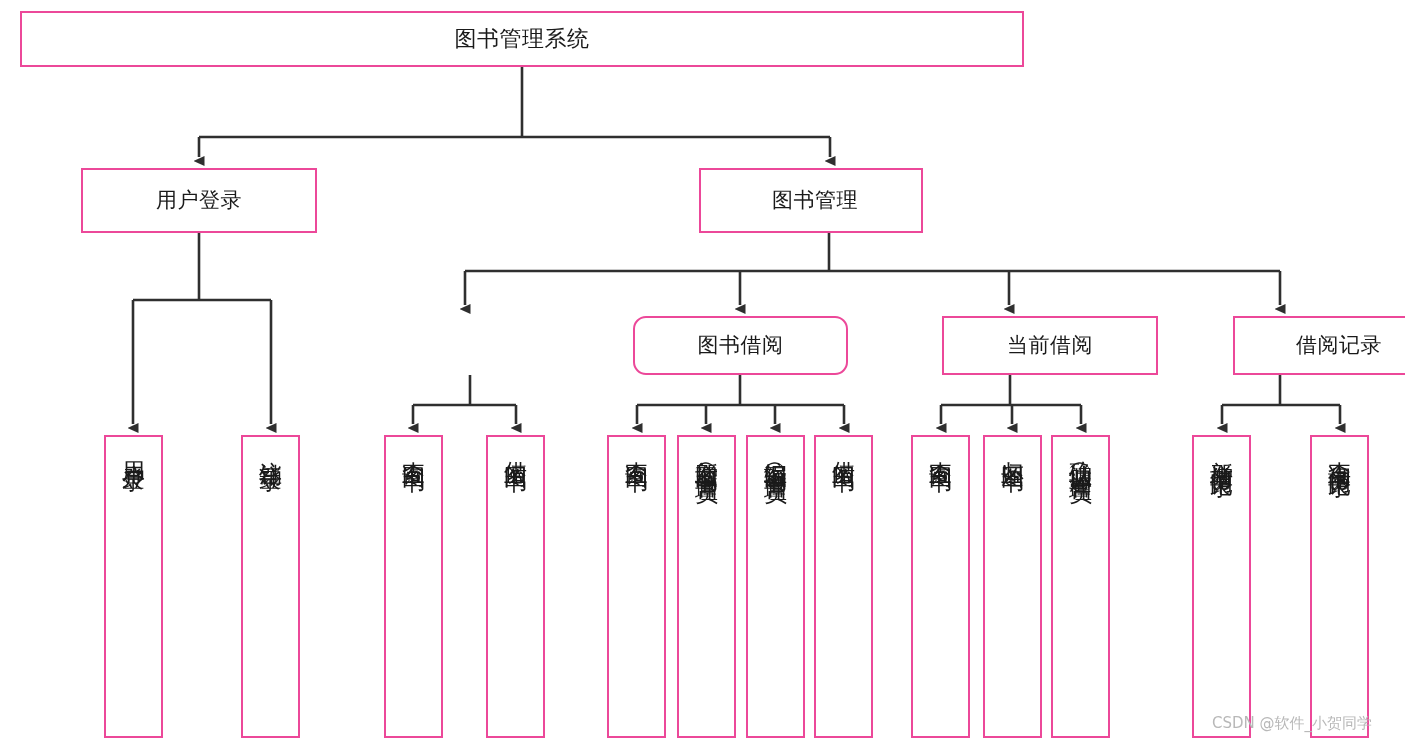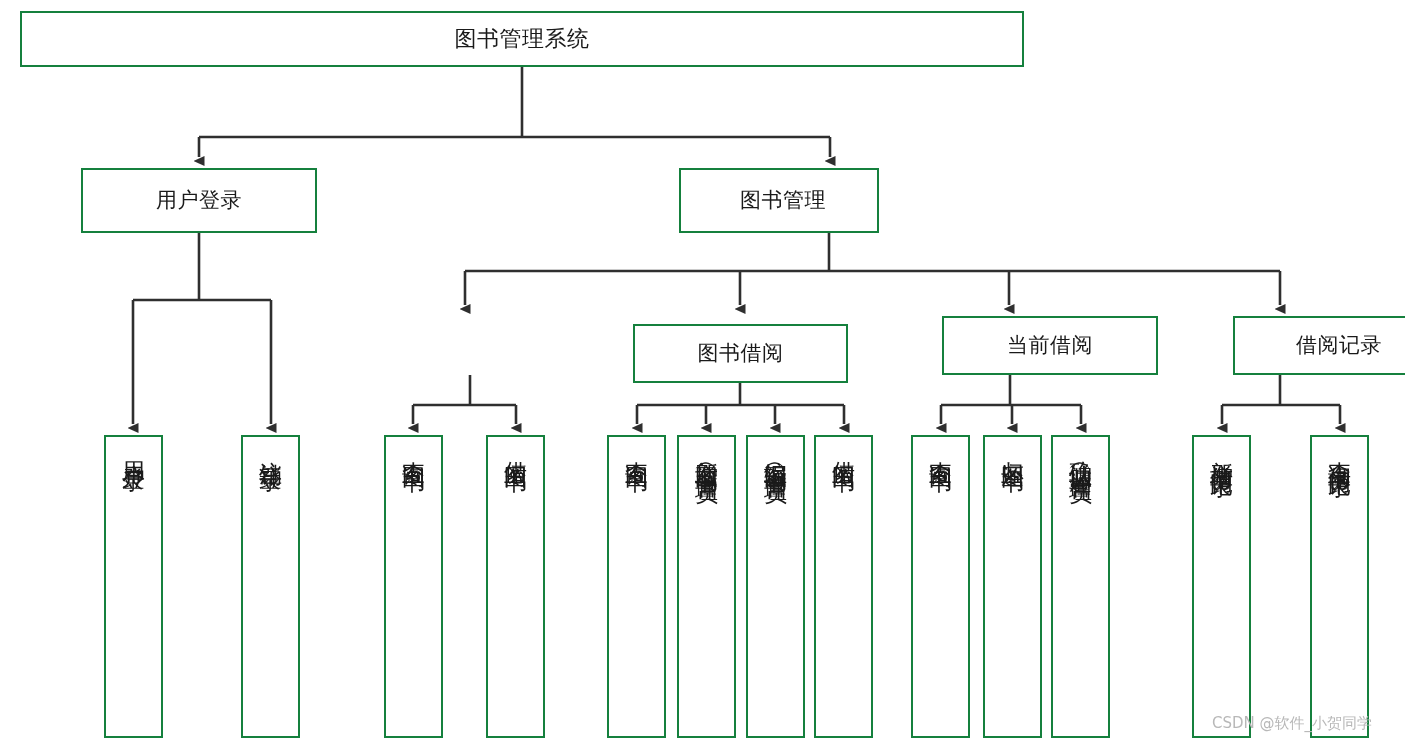--- a/index.html
+++ b/index.html
@@ -24,21 +24,21 @@
     left: 0;
     top: 0;
     width: 1405px;
     height: 747px;
     pointer-events: none;
   }
   .node {
     position: absolute;
     box-sizing: border-box;
     background: #ffffff;
-    border: 2px solid #15803d;
+    border: 2px solid #ec4899;
     display: flex;
     align-items: center;
     justify-content: center;
     color: #1a1a1a;
     z-index: 2;
   }
   .node-label {
     display: block;
     text-align: center;
     line-height: 1.18;
@@ -131,25 +131,25 @@
     </g>
   </svg>
 
   <div class="node horiz root" style="left:20px; top:11px; width:1004px; height:56px;">
     <span class="node-label">图书管理系统</span>
   </div>
 
   <div class="node horiz" style="left:81px; top:168px; width:236px; height:65px;">
     <span class="node-label">用户登录</span>
   </div>
-  <div class="node horiz" style="left:679px; top:168px; width:200px; height:65px;padding-left:8px;">
+  <div class="node horiz" style="left:699px; top:168px; width:224px; height:65px;padding-left:8px;">
     <span class="node-label">图书管理</span>
   </div>
 
-  <div class="node horiz" style="left:633px; top:324px; width:215px; height:59px;">
+  <div class="node horiz" style="left:633px; top:316px; width:215px; height:59px;border-radius:13px;">
     <span class="node-label">图书借阅</span>
   </div>
   <div class="node horiz" style="left:902px; top:316px; width:216px; height:59px;margin-left:40px;">
     <span class="node-label">当前借阅</span>
   </div>
   <div class="node horiz" style="left:1233px; top:316px; width:212px; height:59px;">
     <span class="node-label">借阅记录</span>
   </div>
 
   <div class="node vert" style="left:104px; top:435px; width:59px; height:303px;">

